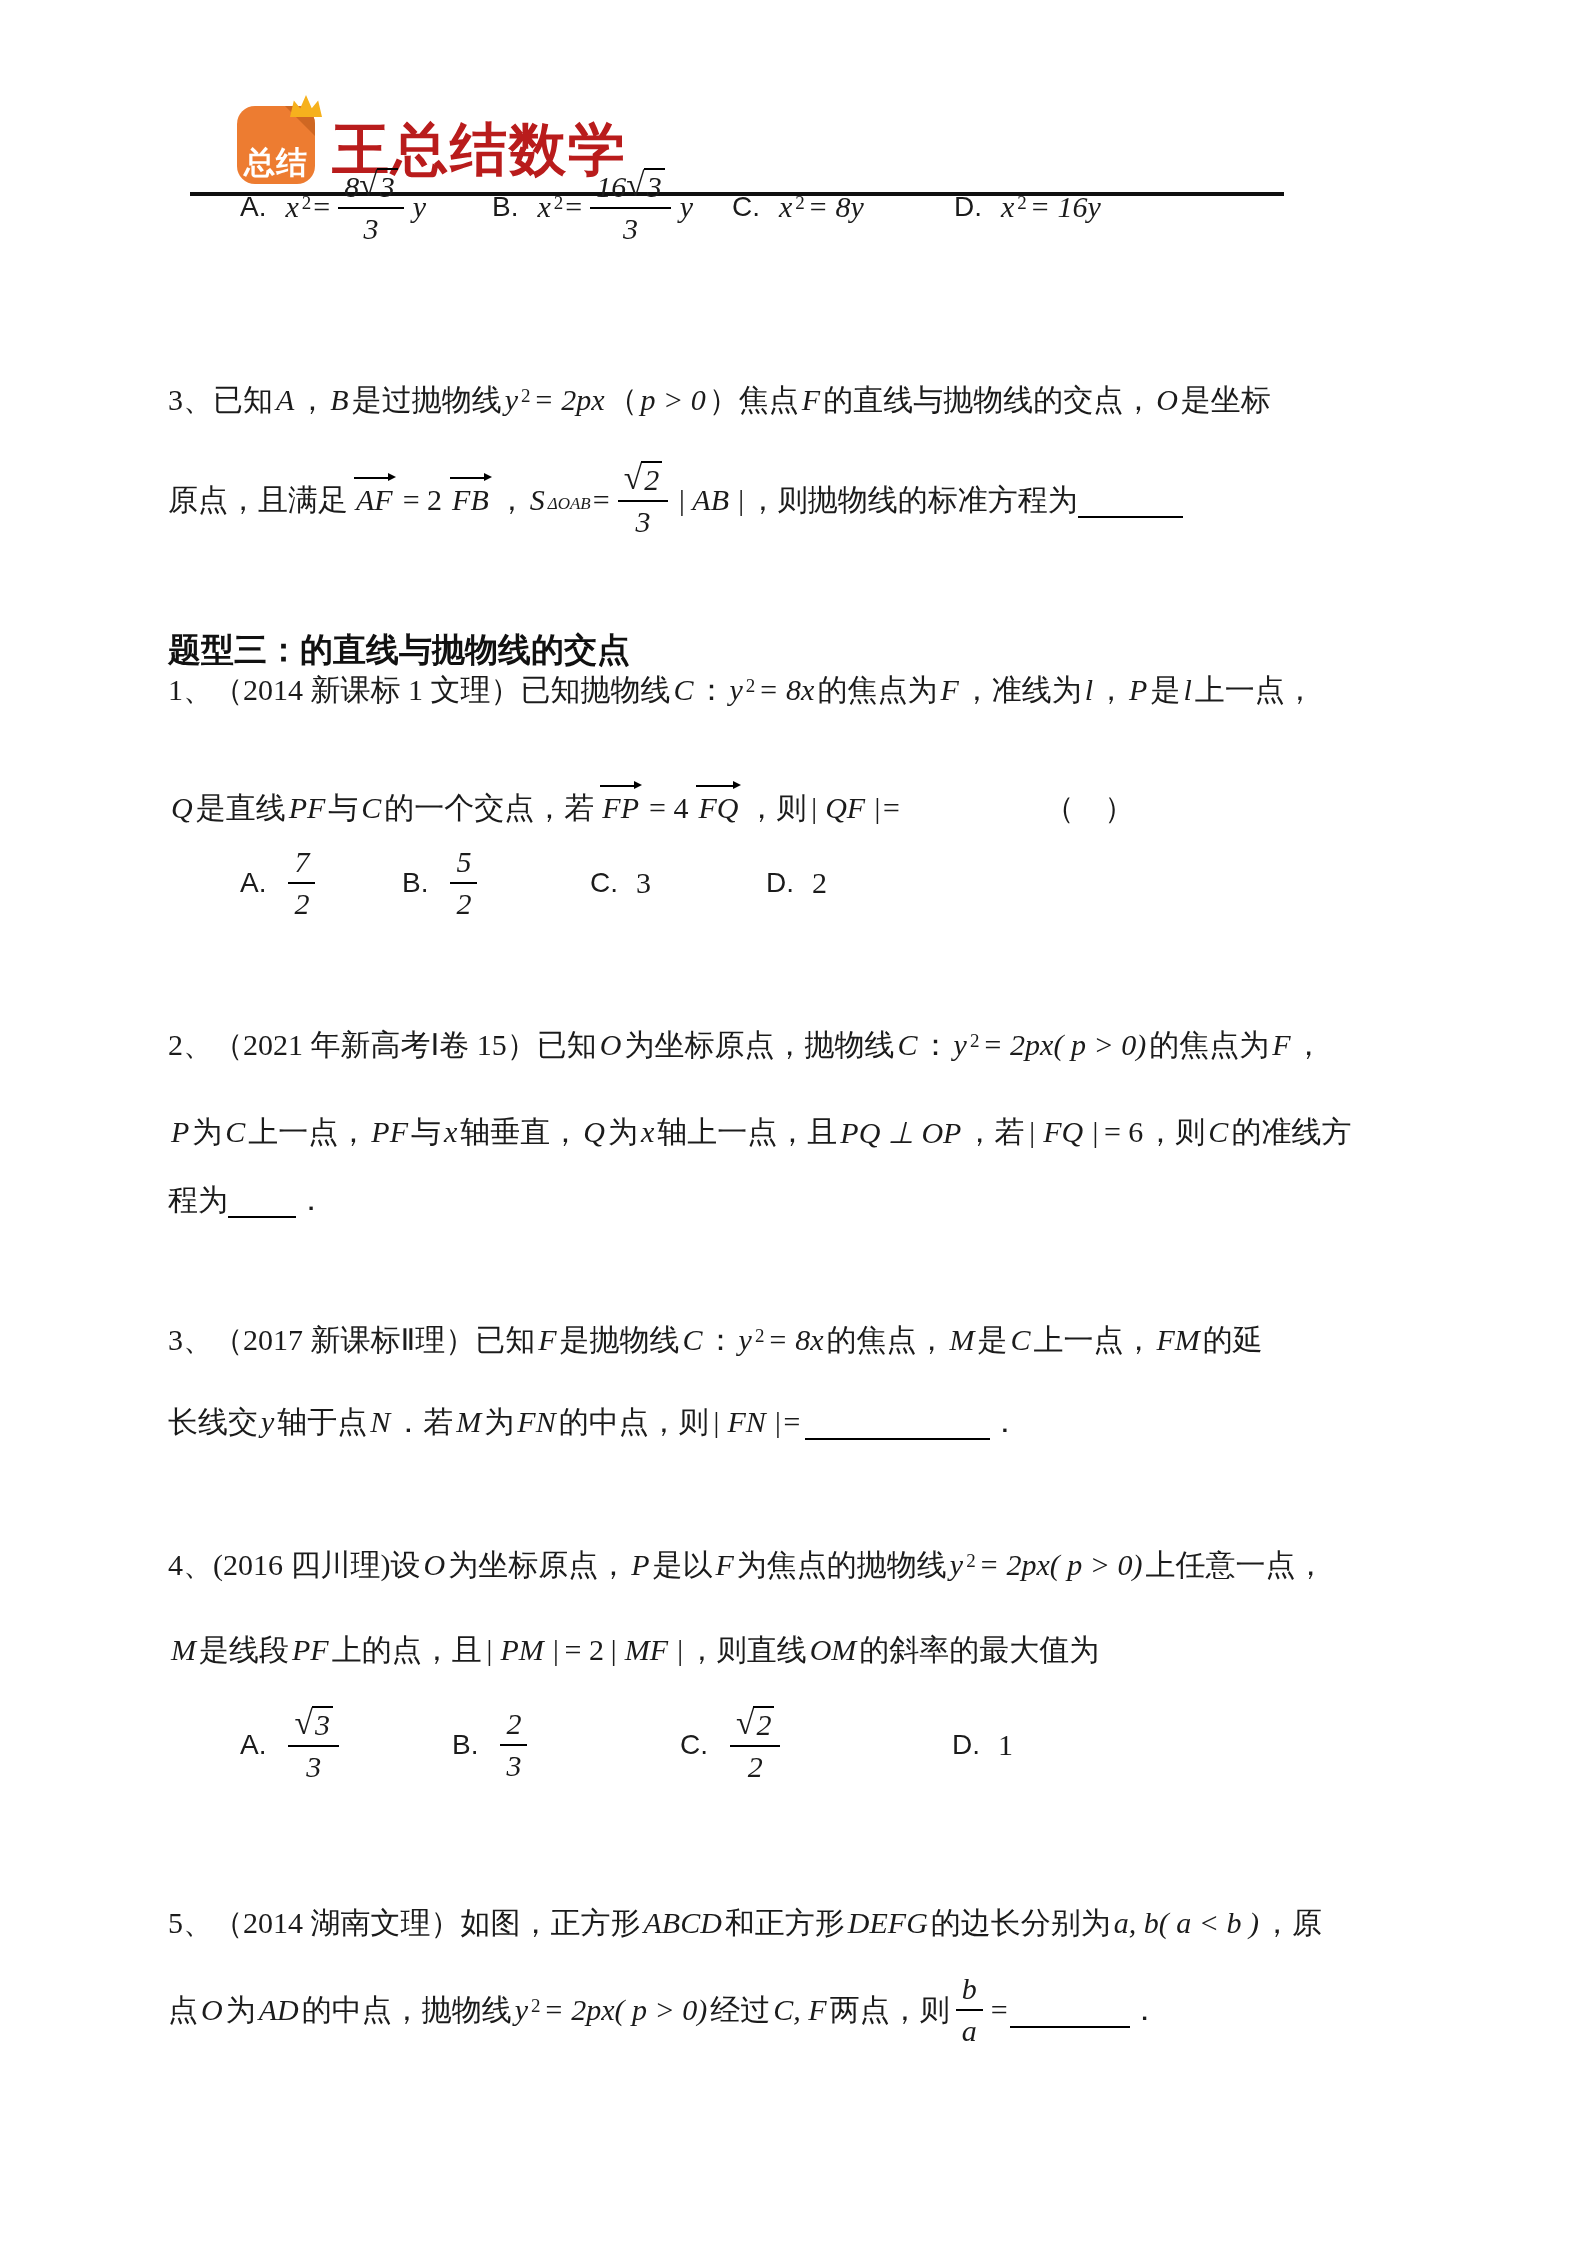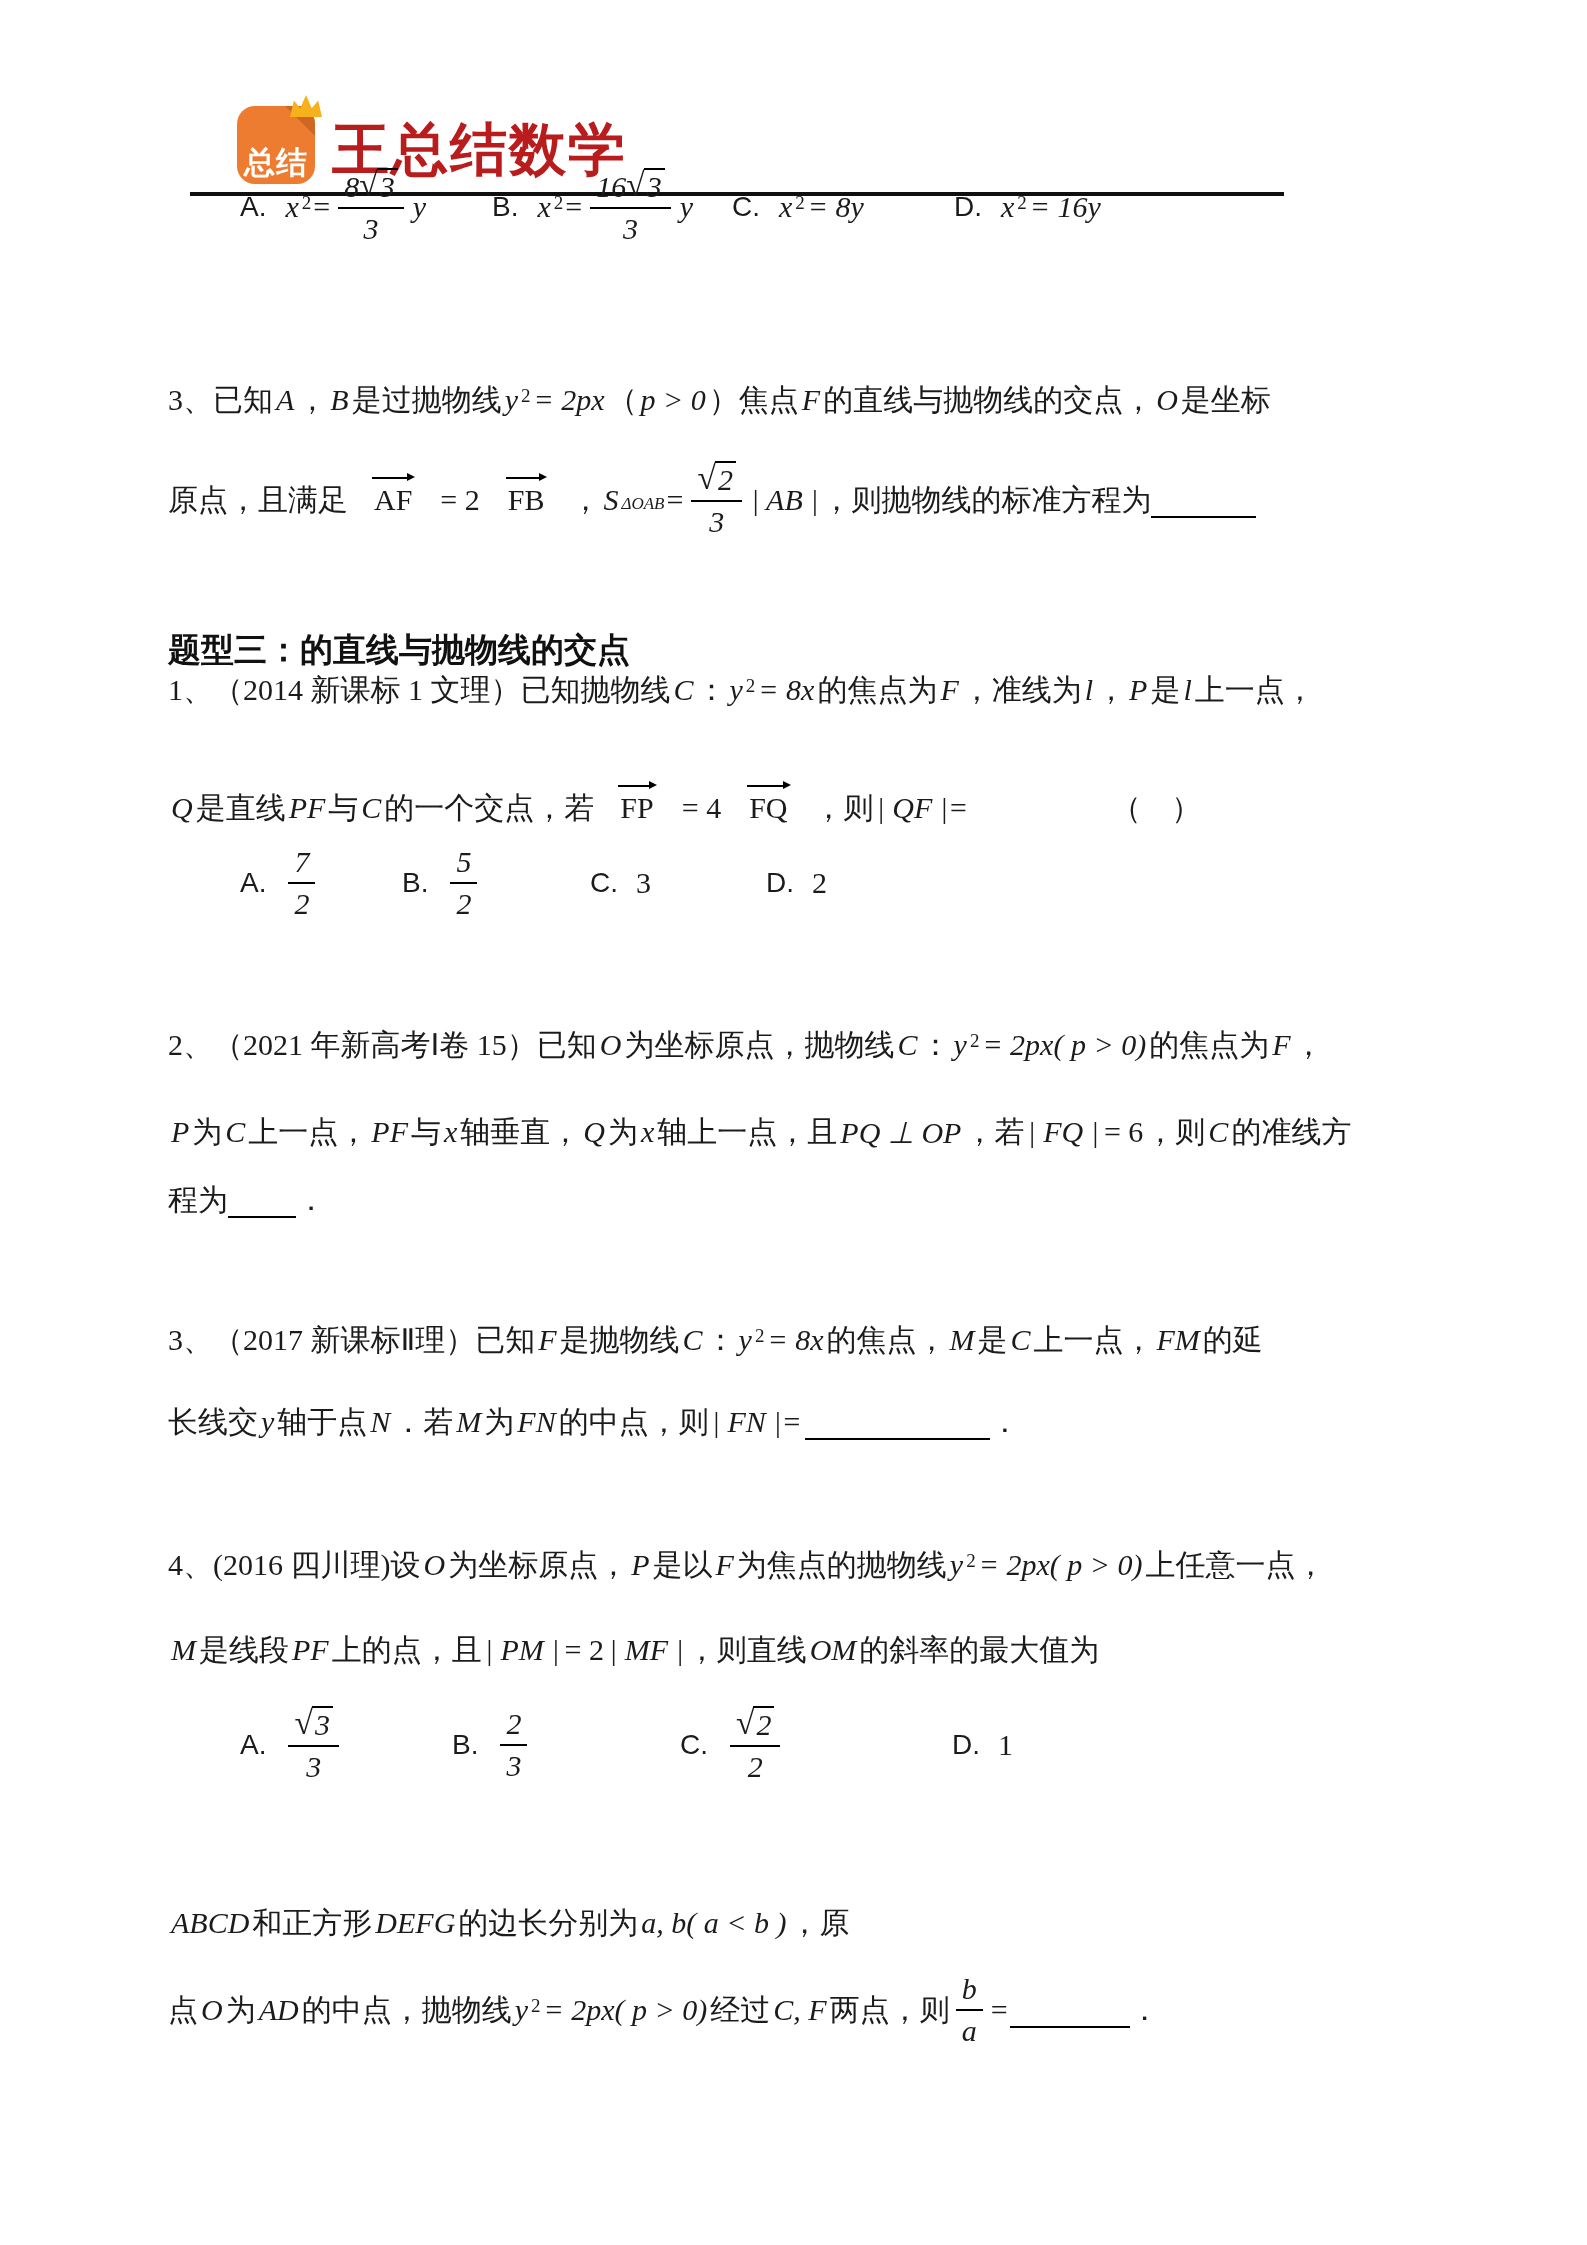--- a/index.html
+++ b/index.html
@@ -38,21 +38,21 @@
           font-style:italic; line-height:1.15; }
   .frac .num { border-bottom:2px solid #000; padding:0 6px 3px; display:inline-flex; align-items:flex-end; }
   .frac .den { padding-top:3px; }
 
   
   .sqrt { display:inline-flex; align-items:flex-start; }
   .rsign { font-style:normal; font-size:1.12em; line-height:1; margin-right:-1px; }
   .rbody { border-top:2px solid #000; padding:0 3px; }
 
   
-  .vec { position:relative; margin:0 24px; padding:0 2px; }
+  .vec { position:relative; font-style:italic; margin:0 6px; padding:0 2px; }
   .vec::before { content:""; position:absolute; top:-6px; left:0; right:7px; border-top:2px solid #000; }
   .vec::after  { content:""; position:absolute; top:-10px; right:-1px; width:0; height:0;
                  border-top:4px solid transparent; border-bottom:4px solid transparent; border-left:8px solid #000; }
 
   .blank { display:inline-block; border-bottom:2px solid #000; height:34px; }
   .spacer { display:inline-block; }
   .opt { display:inline-flex; align-items:center; }
   .ol { font-family:"Liberation Sans", sans-serif; font-size:28px; margin-right:16px; font-style:normal; }
 </style>
 </head>
@@ -318,20 +318,21 @@
         <span class="den">2</span>
       </span>
     </span>
     <span class="opt">
       <span class="ol">D.</span>
       <span class="mr">1</span>
     </span>
   </div>
 
   <div class="line" style="top:1901px">
+    <span class="cn">5、（2014 湖南文理）如图，正方形</span>
     <span class="mi">ABCD</span>
     <span class="cn">和正方形</span>
     <span class="mi">DEFG</span>
     <span class="cn">的边长分别为</span>
     <span class="mi">a, b( a &lt; b )</span>
     <span class="cn">，原</span>
   </div>
 
   <div class="line tall" style="top:1955px">
     <span class="cn">点</span>

